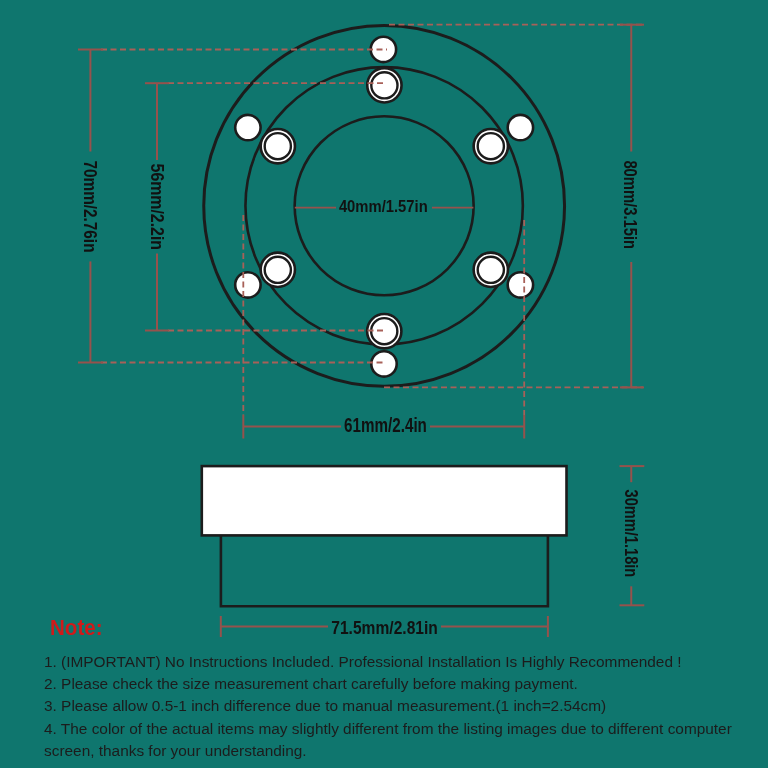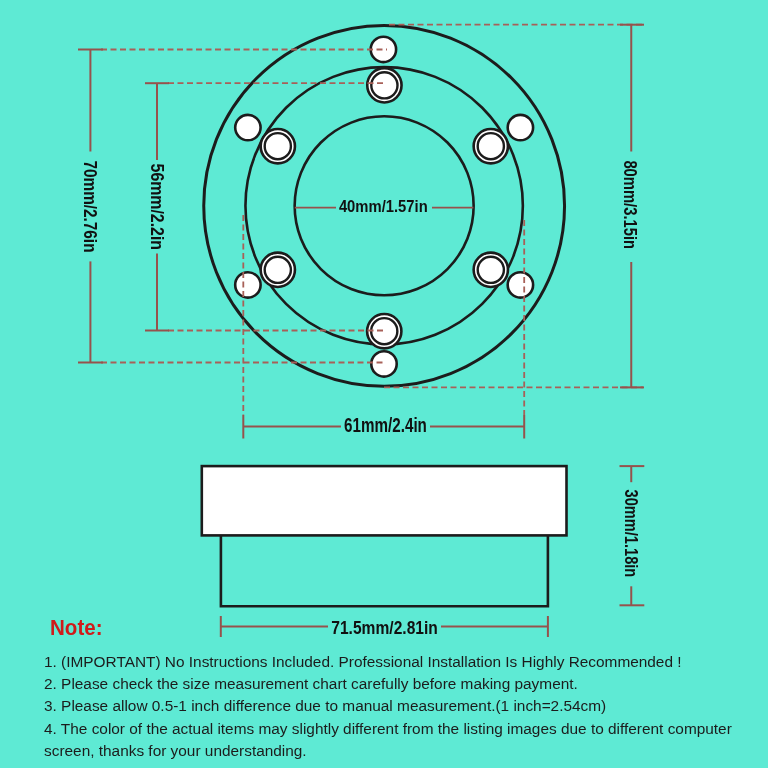--- a/index.html
+++ b/index.html
@@ -1,16 +1,16 @@
 <!DOCTYPE html>
 <html><head>
 <meta charset="utf-8">
 <style>
   html,body{margin:0;padding:0;background:#ffffff;}
-  .wrap{width:768px;height:768px;position:relative;background:#5eead4;overflow:hidden;text-align:right;}
+  .wrap{width:768px;height:768px;position:relative;background:#0f766e;overflow:hidden;text-align:right;}
   svg{position:absolute;left:0;top:0;}
   text{font-family:"Liberation Sans", sans-serif;}
   .dim{font-weight:bold;fill:#111111;}
   .note{font-size:15.4px;fill:#1c1c1c;}
 </style>
 </head>
 <body>
 <div class="wrap">
 <svg width="768" height="768" viewBox="0 0 768 768">
 

